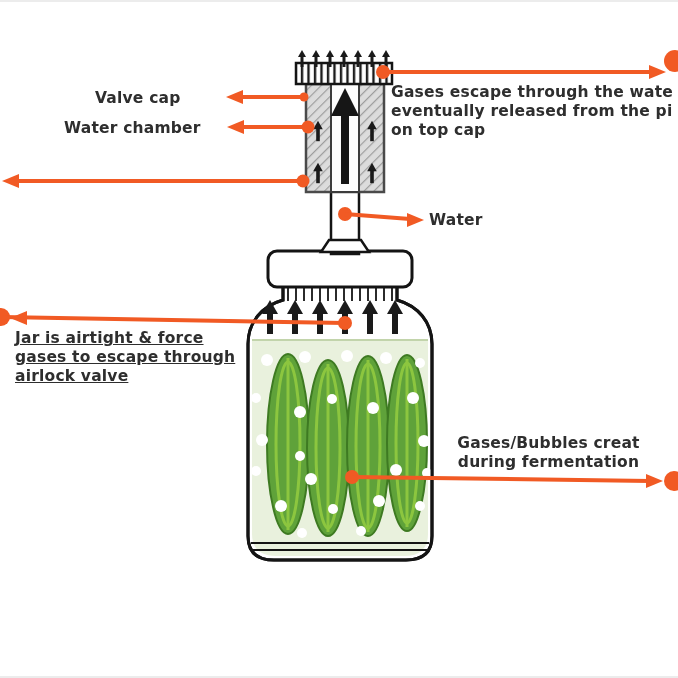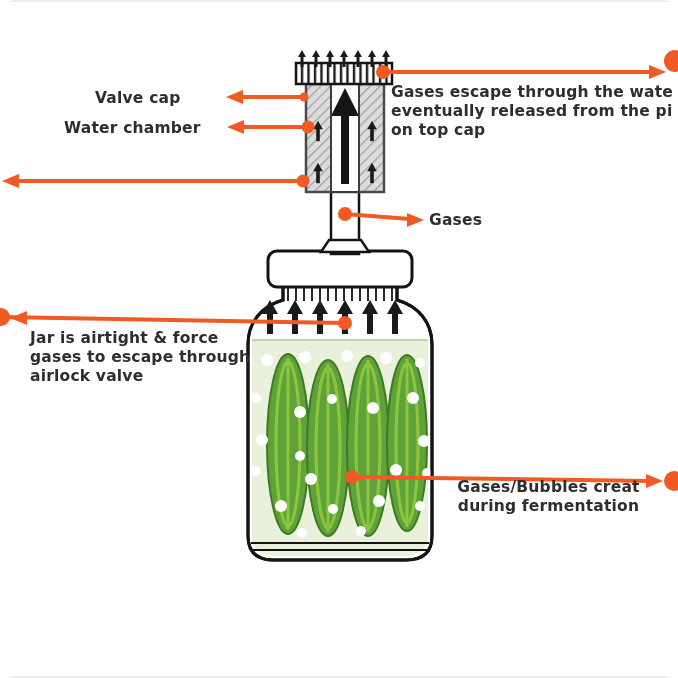--- a/index.html
+++ b/index.html
@@ -2,42 +2,41 @@
 <html><head>
 <meta charset="utf-8">
 <style>
   html,body{margin:0;padding:0;background:#fff;}
   .canvas{
     position:relative;
     width:678px;height:678px;
     background:#ffffff;
     overflow:hidden;
     font-family:"DejaVu Sans",sans-serif;
-    border-radius:15px;
   }
   .edge{position:absolute;left:0;width:678px;height:2px;background:#ececec;}
   .edge.top{top:0;}
   .edge.bottom{bottom:0;}
   svg{position:absolute;left:0;top:0;}
   .label{
     position:absolute;
     font-weight:bold;
     font-size:15.5px;
     line-height:1.22;
     letter-spacing:0.2px;
     color:#2e2e2e;
     white-space:pre-line;
   }
   .lbl-valve-cap{left:95px;top:89px;}
   .lbl-water-chamber{left:64px;top:119px;}
   .lbl-gases-escape{left:391px;top:83px;width:320px;}
   .lbl-more-gases{left:8px;top:187px;}
   .lbl-valve{left:429px;top:211px;}
-  .lbl-jar-airtight{left:30px;top:329px;}
-  .lbl-bubbles{left:441px;top:434px;width:215px;text-align:center;margin-top:44px;}
+  .lbl-jar-airtight{left:15px;top:329px;text-decoration:underline;}
+  .lbl-bubbles{left:441px;top:434px;width:215px;text-align:center;}
 </style>
 </head>
 <body>
 
 <div class="canvas">
 
   <div class="edge top"></div>
   <div class="edge bottom"></div>
 
   <svg width="678" height="678" viewBox="0 0 678 678">
@@ -242,20 +241,20 @@
       </g>
 
     </g>
   </svg>
 
   <div class="label lbl-valve-cap">Valve cap</div>
   <div class="label lbl-water-chamber">Water chamber</div>
   <div class="label lbl-gases-escape">Gases escape through the wate
 eventually released from the pi
 on top cap</div>
-  <div class="label lbl-valve">Gases</div>
+  <div class="label lbl-valve">Water</div>
   <div class="label lbl-jar-airtight">Jar is airtight &amp; force
 gases to escape through
 airlock valve</div>
   <div class="label lbl-bubbles">Gases/Bubbles creat
 during fermentation</div>
 
 </div>
 
 </body></html>

